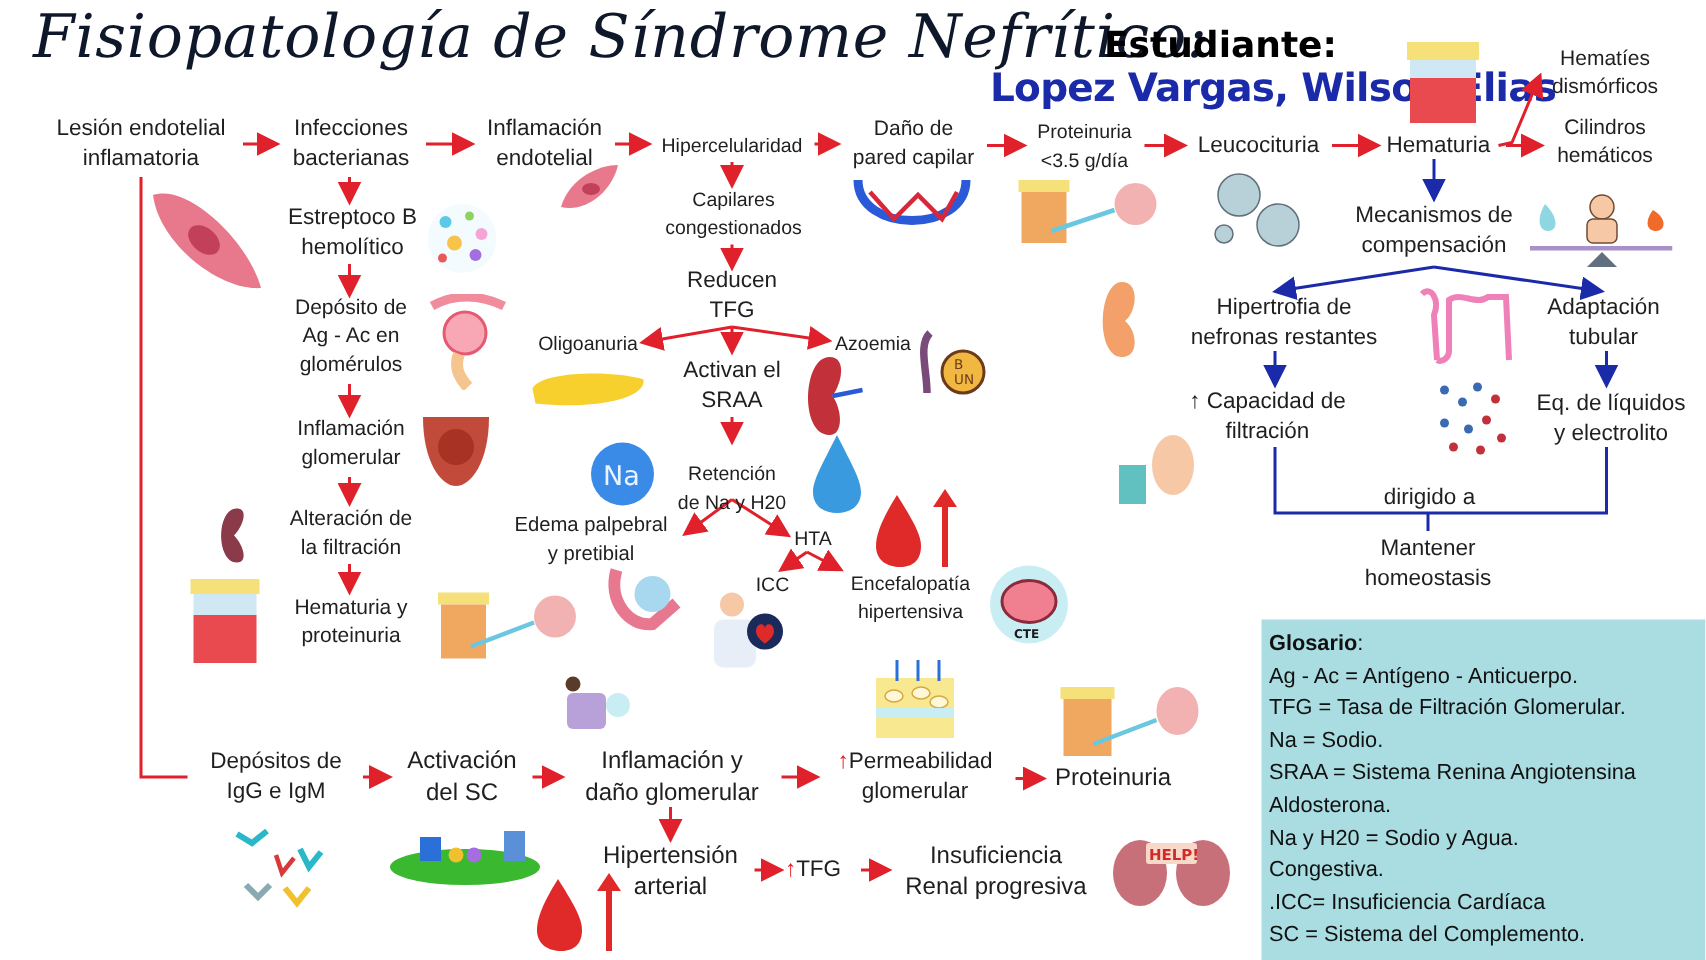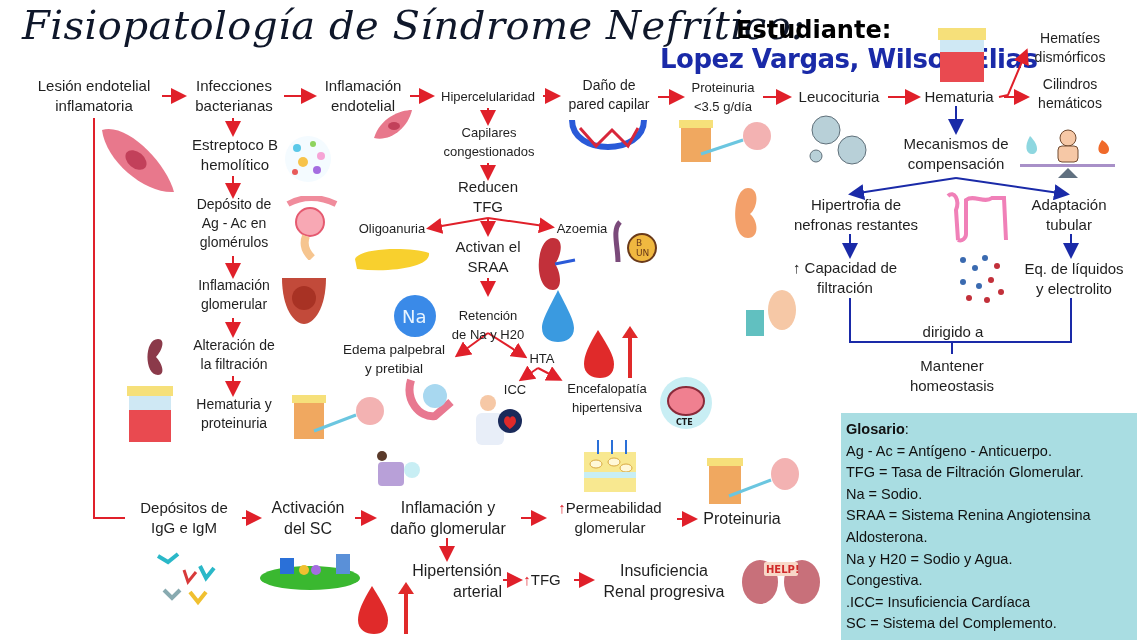--- a/index.html
+++ b/index.html
@@ -203,21 +203,21 @@
 </div>
 <div class="node lg" style="left:374px;top:497px;width:148px;">
   <div>Inflamación y</div>
   <div>daño glomerular</div>
 </div>
 <div class="node" style="left:544px;top:498px;width:132px;">
   <div><span style="color:#e0202a;font-weight:bold;">↑</span><span>Permeabilidad</span></div>
   <div>glomerular</div>
 </div>
 <div class="node lg" style="left:697px;top:508px;width:90px;">Proteinuria</div>
-<div class="node lg" style="left:392px;top:560px;width:110px;text-align:right;">
+<div class="node lg" style="left:392px;top:560px;width:110px;">
   <div>Hipertensión</div>
   <div>arterial</div>
 </div>
 <div class="node" style="left:520px;top:570px;width:44px;">
   <span style="color:#e0202a;font-weight:bold;">↑</span><span>TFG</span>
 </div>
 <div class="node lg" style="left:594px;top:560px;width:140px;">
   <div>Insuficiencia</div>
   <div>Renal progresiva</div>
 </div>

